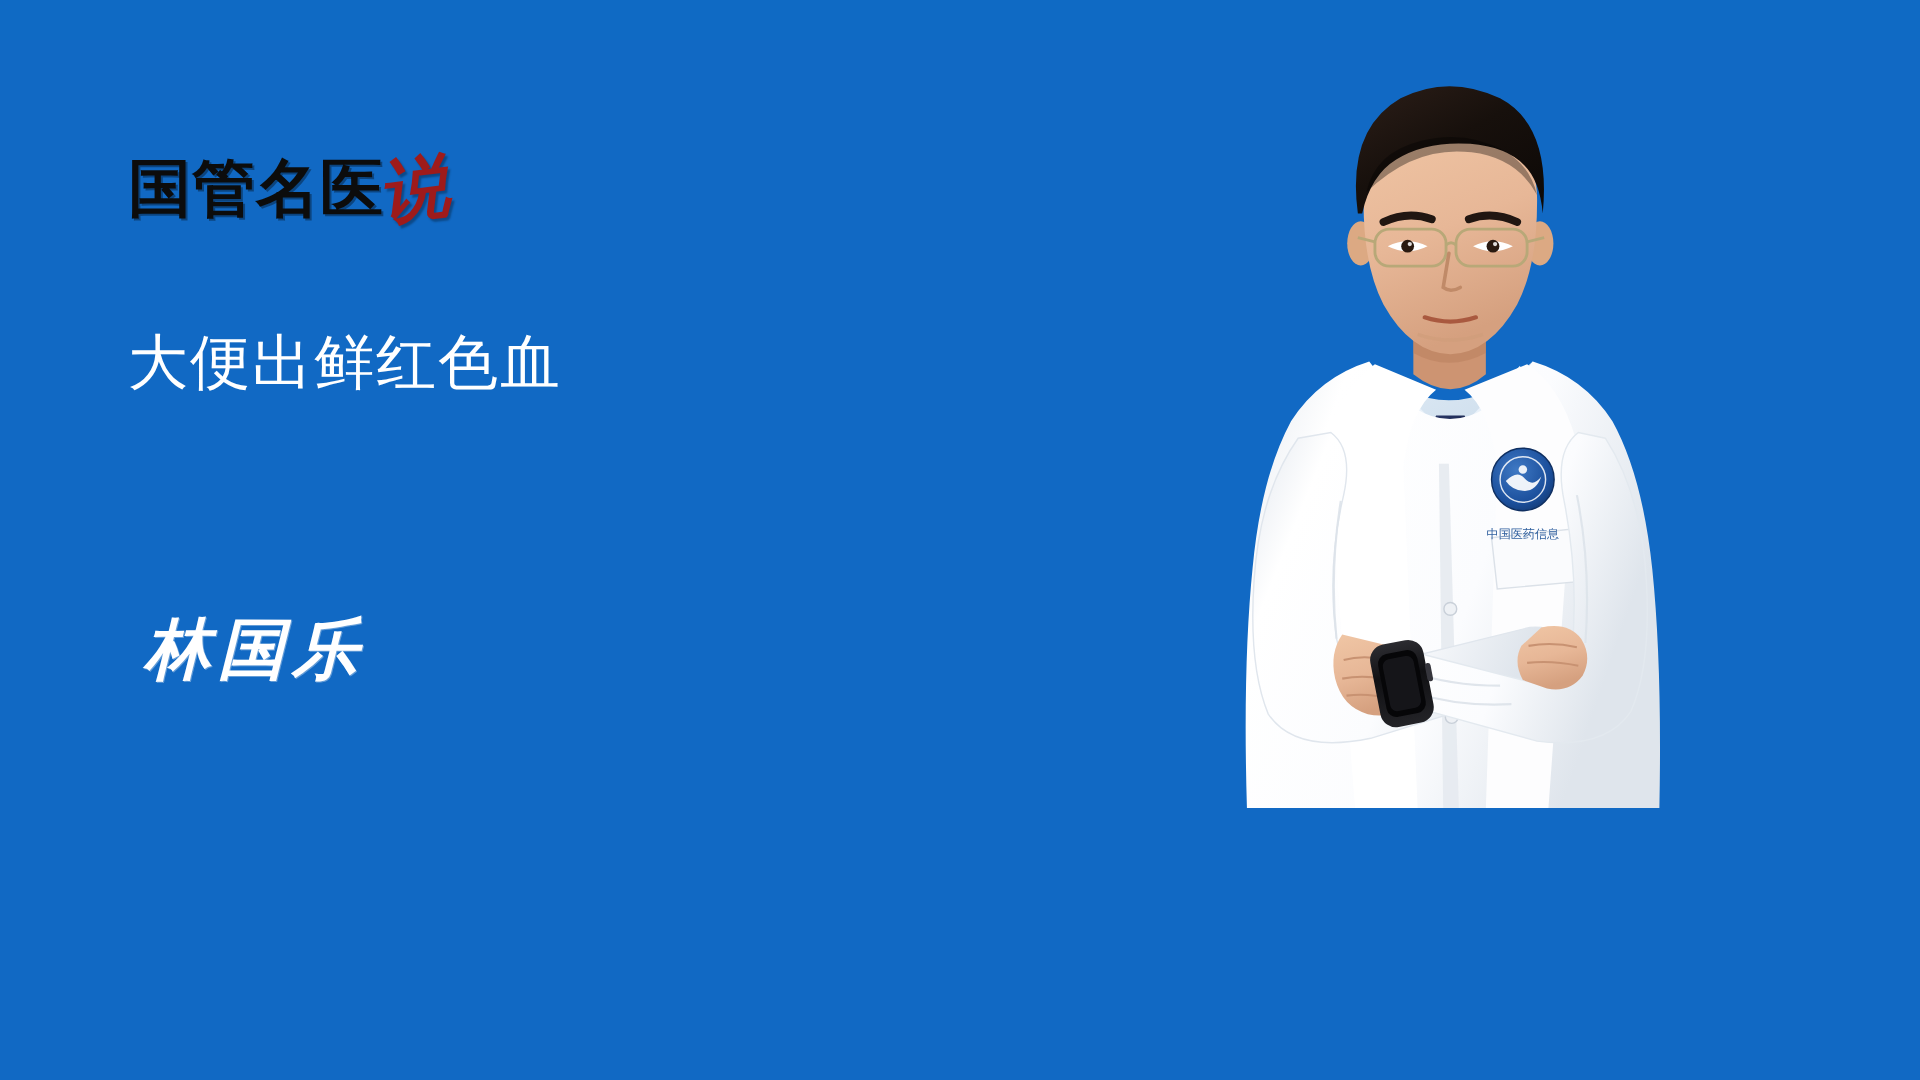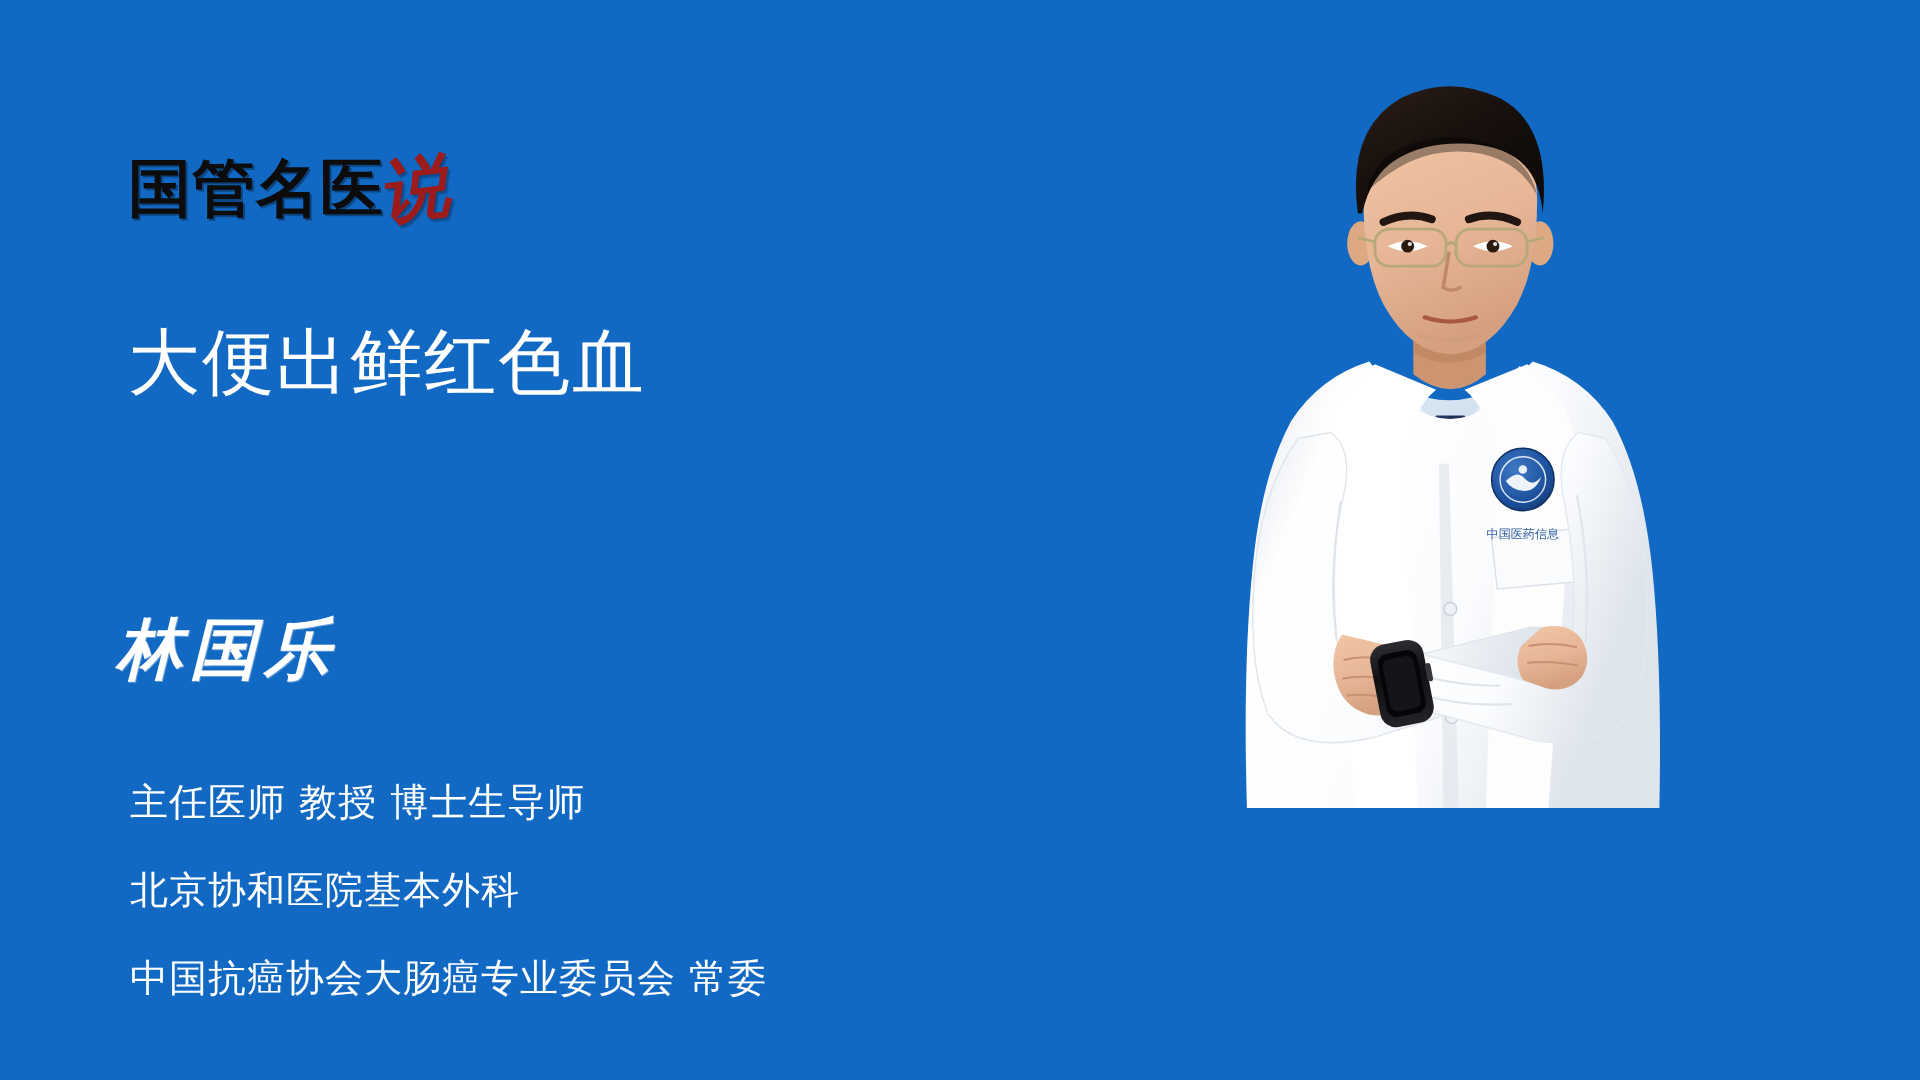--- a/index.html
+++ b/index.html
@@ -33,26 +33,26 @@
     transform:rotate(-7deg) translateY(4px);
     text-shadow:2px 3px 2px rgba(0,0,0,.30);
   }
 
   .title-block{
     position:absolute;left:128px;top:258px;
     color:#ffffff;
   }
   .title-line{
     font-family:"DejaVu Sans","Liberation Sans",sans-serif;
-    font-size:72px;line-height:128px;font-weight:400;
+    font-size:60px;line-height:128px;font-weight:400;
     letter-spacing:2px;white-space:nowrap;
   }
 
   .doctor-name{
-    position:absolute;left:116px;top:576px;
+    position:absolute;left:144px;top:576px;
     color:#ffffff;
     font-family:"DejaVu Serif","Liberation Serif",serif;
     font-size:66px;line-height:1;font-weight:700;
     font-style:italic;letter-spacing:8px;
     text-shadow:1px 1px 0 rgba(255,255,255,.35);
   }
 
   .cred-block{
     position:absolute;left:130px;top:718px;
     color:#ffffff;
@@ -78,25 +78,20 @@
     <span class="logo-main">国管名医</span>
     <span class="logo-accent">说</span>
   </div>
 
   <div class="title-block">
     <div class="title-line">大便出鲜红色血</div>
   </div>
 
   <div class="doctor-name">林国乐</div>
 
-  <div class="cred-block">
-    <div class="cred-line">主任医师  教授  博士生导师</div>
-    <div class="cred-line">北京协和医院基本外科</div>
-    <div class="cred-line">中国抗癌协会大肠癌专业委员会  常委</div>
-  </div>
 
   <div id="photo">
     <svg viewBox="0 0 800 1080" preserveAspectRatio="xMidYMax meet">
       <defs>
         <linearGradient id="coatG" x1="0" y1="0" x2="1" y2="0.4">
           <stop offset="0%" stop-color="#e3e8ef"></stop>
           <stop offset="22%" stop-color="#ffffff"></stop>
           <stop offset="65%" stop-color="#fbfcfe"></stop>
           <stop offset="100%" stop-color="#dfe5ec"></stop>
         </linearGradient>

